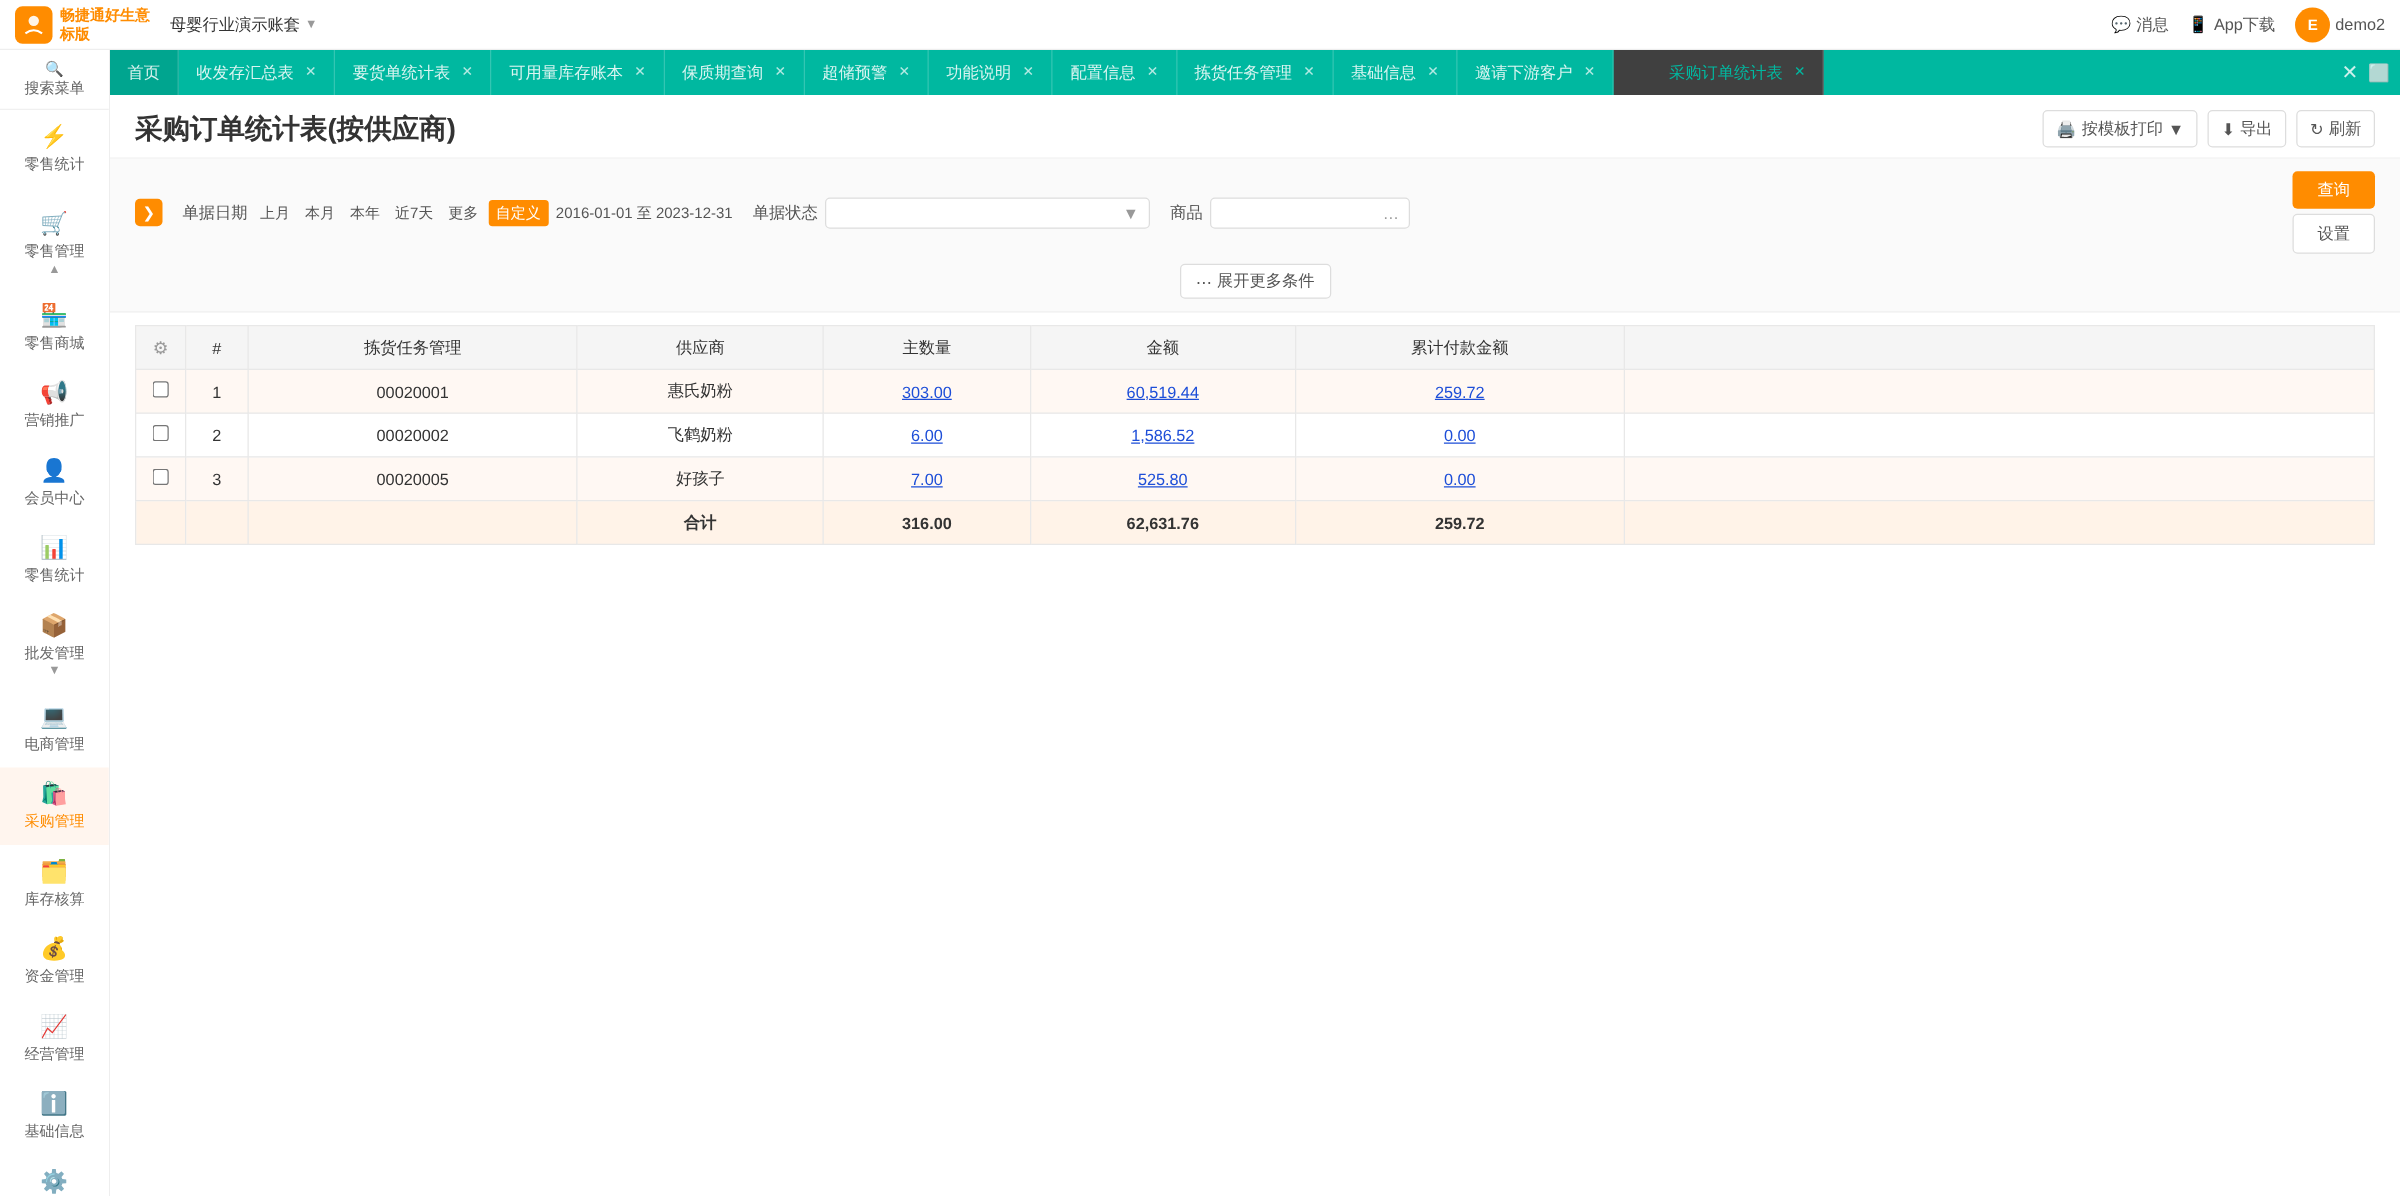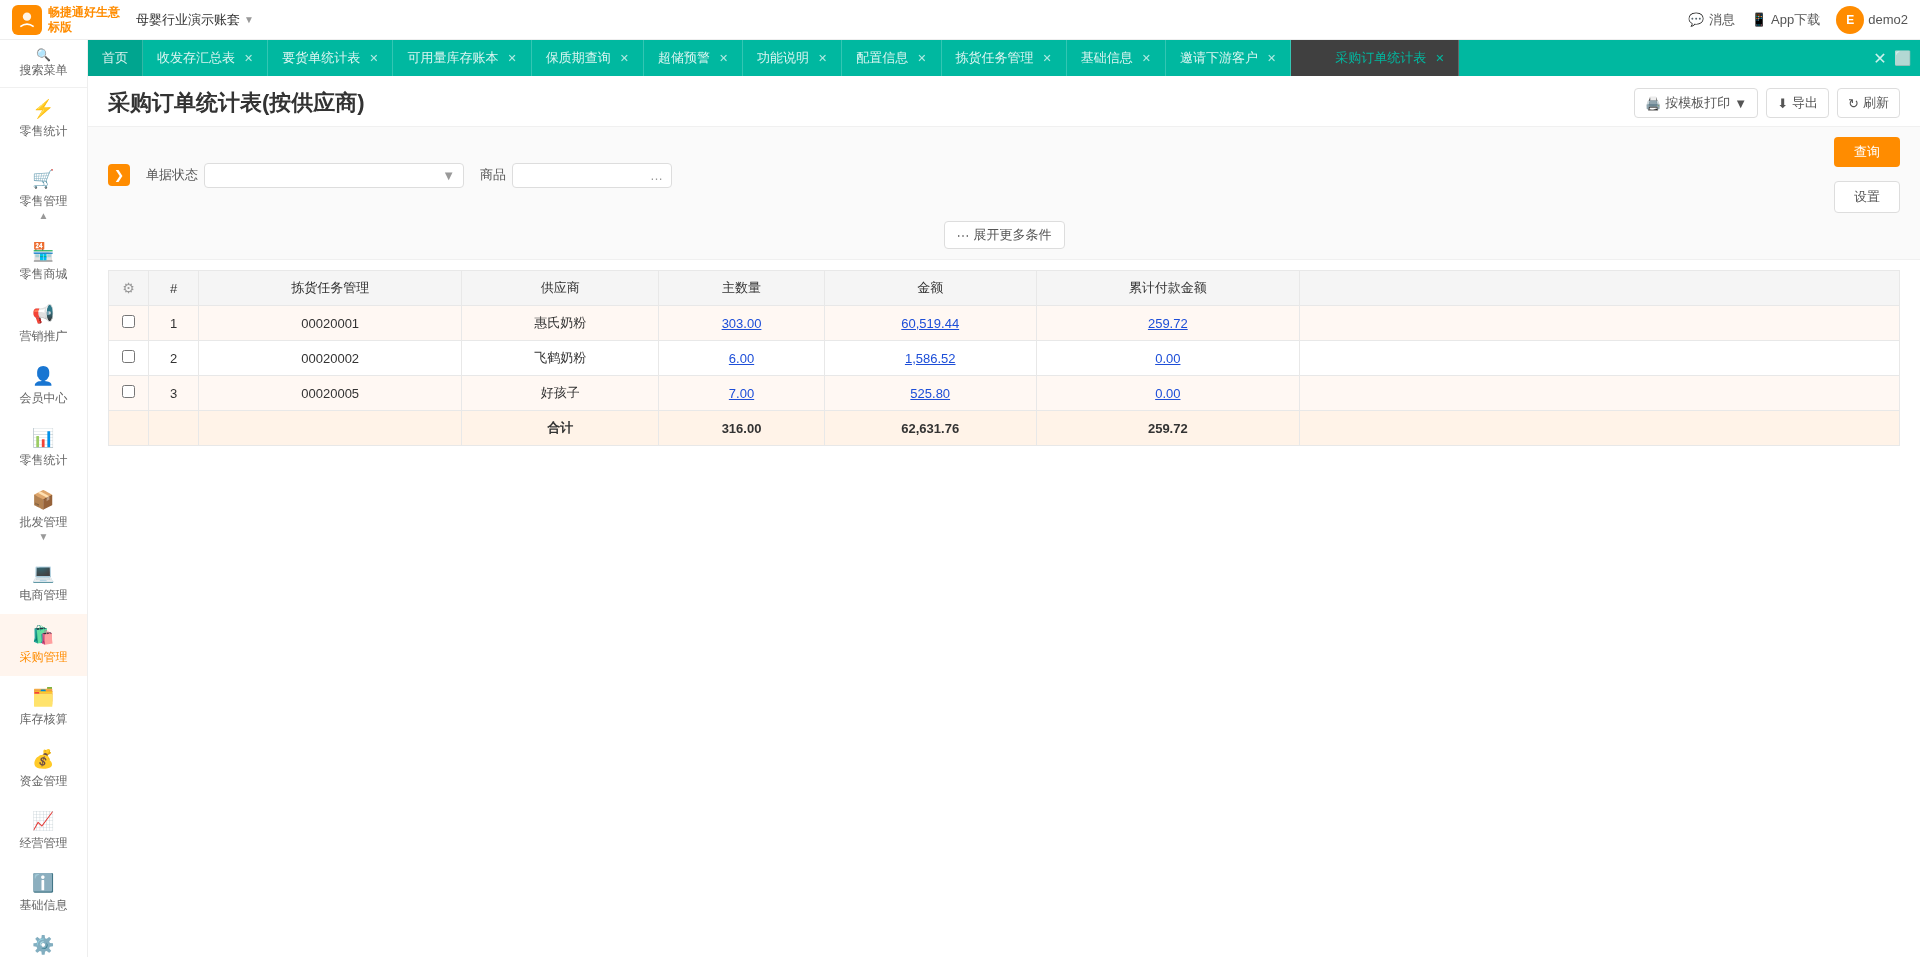--- a/index.html
+++ b/index.html
@@ -66,21 +66,21 @@
     .date-quick-btns { display: flex; gap: 4px; }
     .date-quick-btn { font-size: 12px; color: #555; cursor: pointer; padding: 2px 4px; border-radius: 2px; }
     .date-custom-btn { font-size: 12px; color: #fff; background: #ff8c00; padding: 2px 6px; border-radius: 3px; cursor: pointer; }
     .date-range { font-size: 12px; color: #555; }
     .filter-select { display: flex; align-items: center; gap: 4px; border: 1px solid #ddd; border-radius: 4px; padding: 4px 8px; background: #fff; min-width: 160px; cursor: pointer; font-size: 13px; color: #999; }
     .filter-select-wide { min-width: 260px; }
     .filter-input { display: flex; align-items: center; border: 1px solid #ddd; border-radius: 4px; padding: 4px 8px; background: #fff; min-width: 160px; font-size: 13px; color: #999; }
     .filter-more { display: flex; align-items: center; gap: 4px; cursor: pointer; font-size: 13px; color: #555; padding: 4px 12px; border: 1px solid #ddd; border-radius: 4px; background: #fff; }
     .btn-query { background: #ff8c00; color: #fff; border: none; border-radius: 4px; padding: 6px 20px; font-size: 13px; cursor: pointer; font-weight: 500; }
     .btn-settings { background: #fff; color: #555; border: 1px solid #ddd; border-radius: 4px; padding: 6px 12px; font-size: 13px; cursor: pointer; }
-    .filter-actions { display: flex; flex-direction: column; gap: 14px; margin-left: auto; }
+    .filter-actions { display: flex; flex-direction: column; gap: 4px; margin-left: auto; }
 
     
     .table-area { flex: 1; padding: 0 20px 20px 20px; overflow: auto; }
     .data-table { width: 100%; border-collapse: collapse; margin-top: 10px; }
     .data-table th { background: #f5f5f5; border: 1px solid #e8e8e8; padding: 8px 12px; text-align: center; font-size: 13px; color: #333; font-weight: 500; white-space: nowrap; }
     .data-table td { border: 1px solid #e8e8e8; padding: 8px 12px; text-align: center; font-size: 13px; color: #333; }
     .data-table .th-check { width: 40px; }
     .data-table .num-col { width: 50px; }
     .data-table tr:nth-child(odd) { background: #fff8f3; }
     .data-table tr:nth-child(even) { background: #fff; }
@@ -273,20 +273,32 @@
               <span>↻</span>
               <span>刷新</span>
             </button>
           </div>
         </div>
 
         <div class="filter-area">
           <div class="filter-row">
             <div class="filter-toggle">
               <span>❯</span>
+            </div>
+            <div class="filter-item">
+              <span class="filter-label">单据日期</span>
+              <div class="date-quick-btns">
+                <span class="date-quick-btn">上月</span>
+                <span class="date-quick-btn">本月</span>
+                <span class="date-quick-btn">本年</span>
+                <span class="date-quick-btn">近7天</span>
+                <span class="date-quick-btn">更多</span>
+                <span class="date-custom-btn">自定义</span>
+              </div>
+              <span class="date-range">2016-01-01 至 2023-12-31</span>
             </div>
             <div class="filter-item">
               <span class="filter-label">单据状态</span>
               <div class="filter-select filter-select-wide">
                 <span style="color:#bbb;font-size:13px;"></span>
                 <span style="margin-left:auto">▼</span>
               </div>
             </div>
             <div class="filter-item">
               <span class="filter-label">商品</span>

